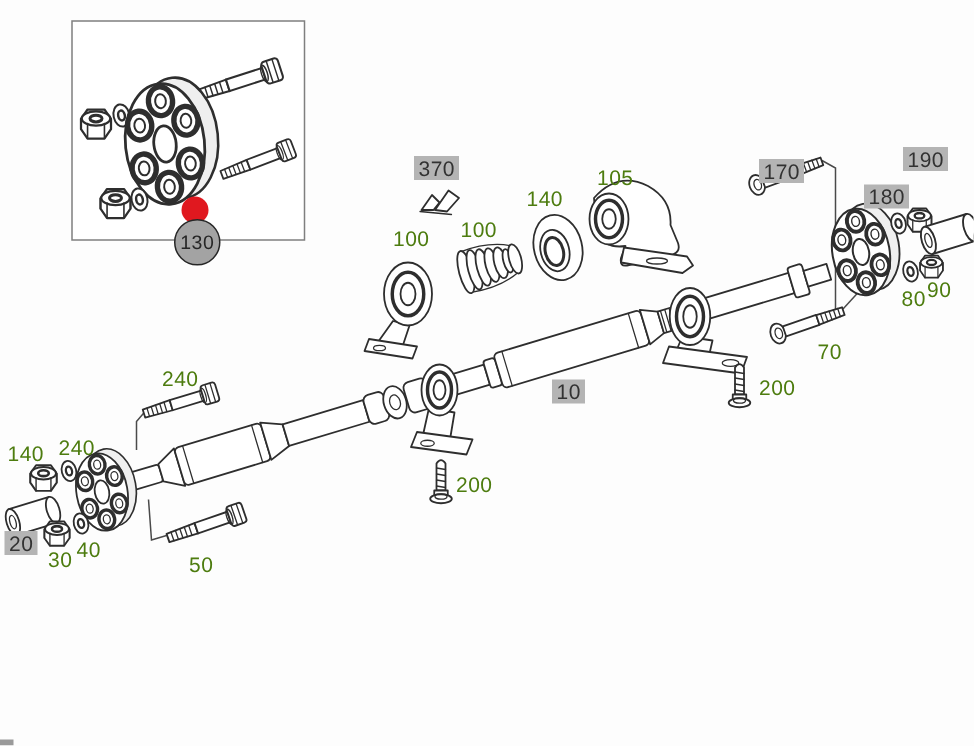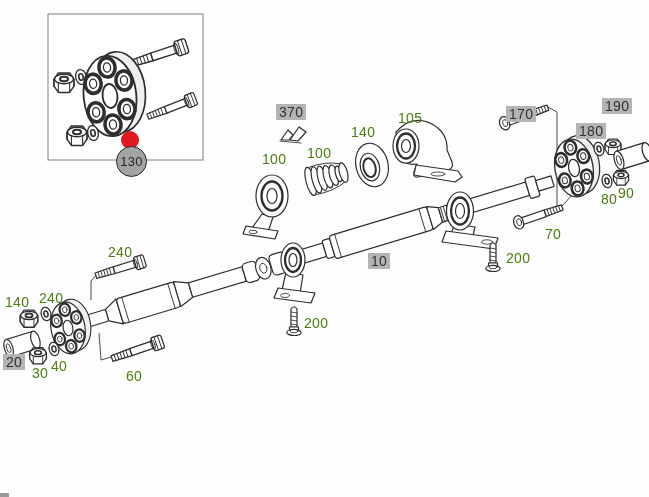--- a/index.html
+++ b/index.html
@@ -295,15 +295,15 @@
 <div class="lbl" style="left:545px;top:226px">70</div>
 <div class="lbl" style="left:506px;top:250px">200</div>
 <div class="lbl hl" style="left:368px;top:253px">10</div>
 <div class="lbl" style="left:304px;top:315px">200</div>
 <div class="lbl" style="left:108px;top:244px">240</div>
 <div class="lbl" style="left:5px;top:294px">140</div>
 <div class="lbl" style="left:39px;top:290px">240</div>
 <div class="lbl hl" style="left:3px;top:354px">20</div>
 <div class="lbl" style="left:32px;top:365px">30</div>
 <div class="lbl" style="left:51px;top:358px">40</div>
-<div class="lbl" style="left:126px;top:368px">60</div>
+<div class="lbl" style="left:126px;top:368px">50</div>
 
 <div class="circle-marker">130</div>
 
 </body></html>

